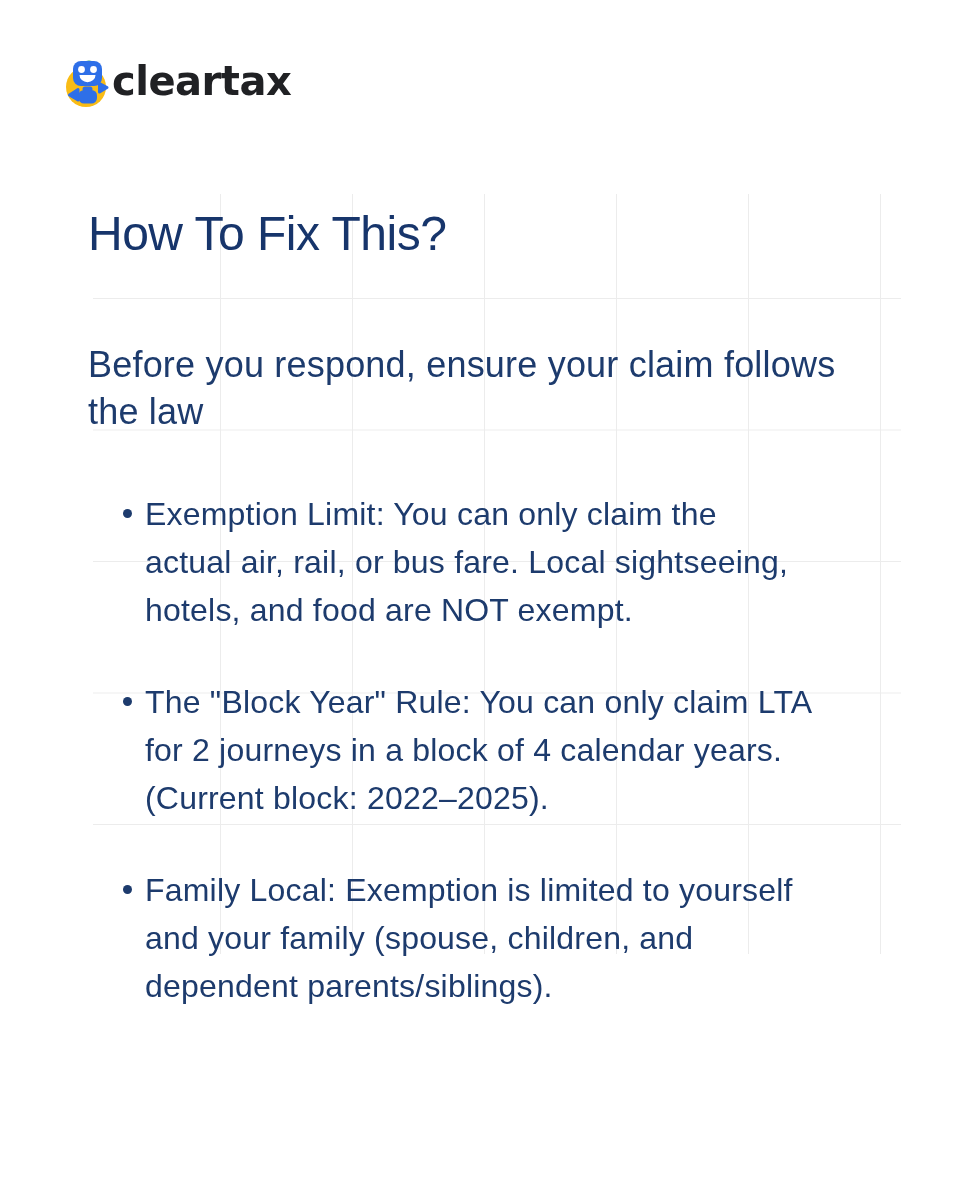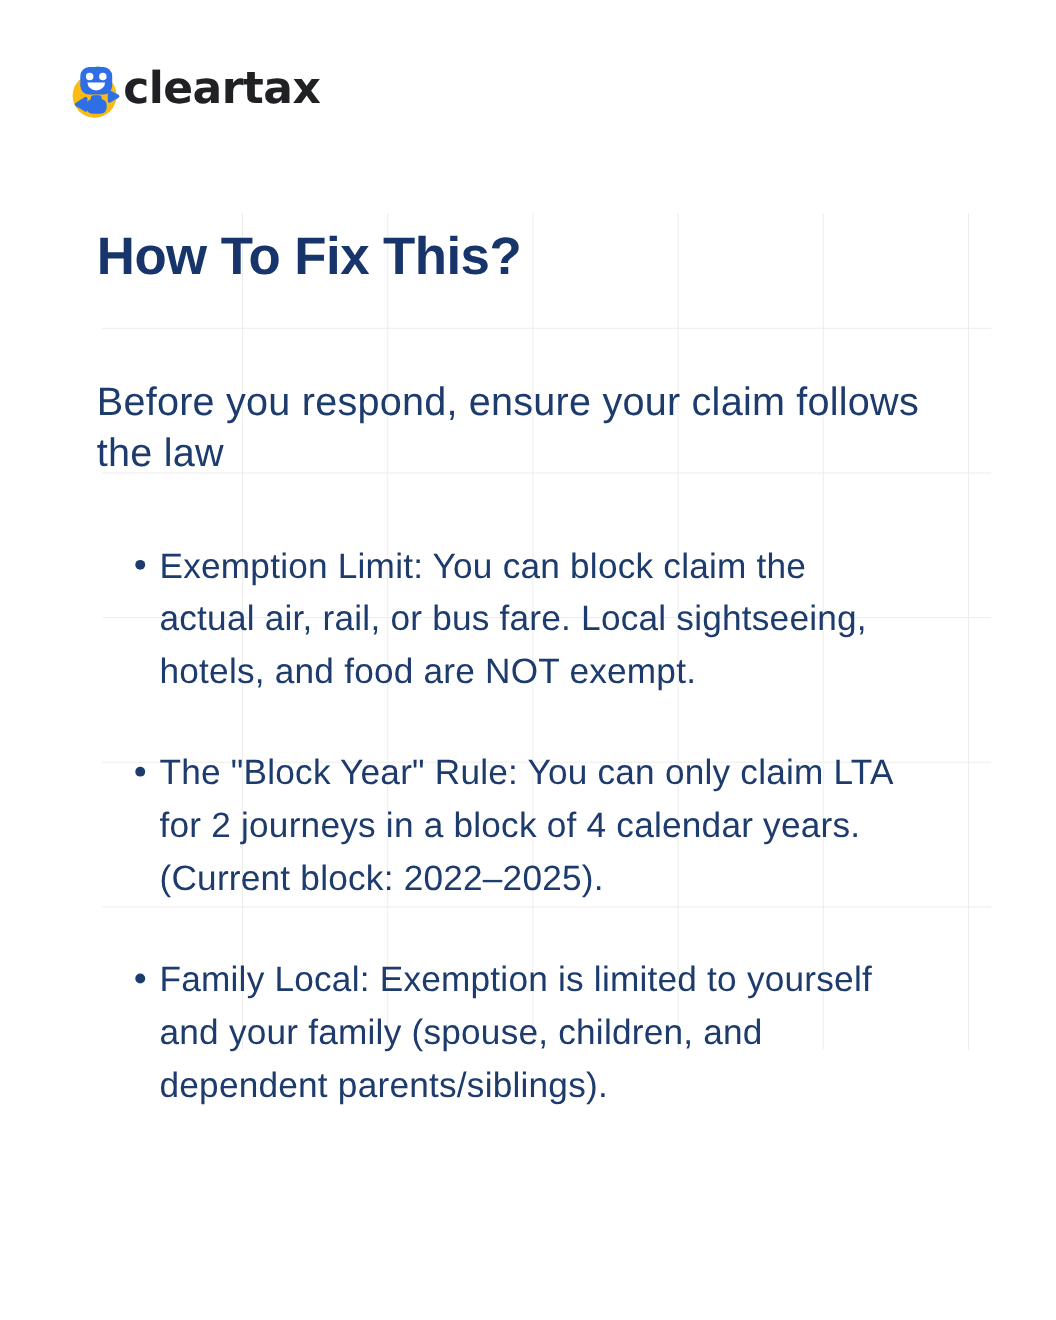--- a/index.html
+++ b/index.html
@@ -46,21 +46,21 @@
     letter-spacing:-0.5px;
     color:var(--logo-text);
     line-height:1;
     padding-bottom:4px;
   }
   
   .title{
     position:absolute;
     left:88px;top:210px;
     font-size:48px;
-    font-weight:700;
+    font-weight:400;
     letter-spacing:-0.5px;
     color:var(--heading-navy);
     line-height:1;
   }
   
   .intro{
     position:absolute;
     left:88px;top:341px;
     width:800px;
     font-size:36px;
@@ -125,21 +125,21 @@
     </svg>
     <span class="wordmark">cleartax</span>
   </div>
 
   <h1 class="title">How To Fix This?</h1>
 
   <p class="intro">Before you respond, ensure your claim follows
 the law</p>
 
   <ul class="bullets">
-    <li>Exemption Limit: You can block claim the
+    <li>Exemption Limit: You can only claim the
 actual air, rail, or bus fare. Local sightseeing,
 hotels, and food are NOT exempt.</li>
     <li>The "Block Year" Rule: You can only claim LTA
 for 2 journeys in a block of 4 calendar years.
 (Current block: 2022–2025).</li>
     <li>Family Local: Exemption is limited to yourself
 and your family (spouse, children, and
 dependent parents/siblings).</li>
   </ul>
 

